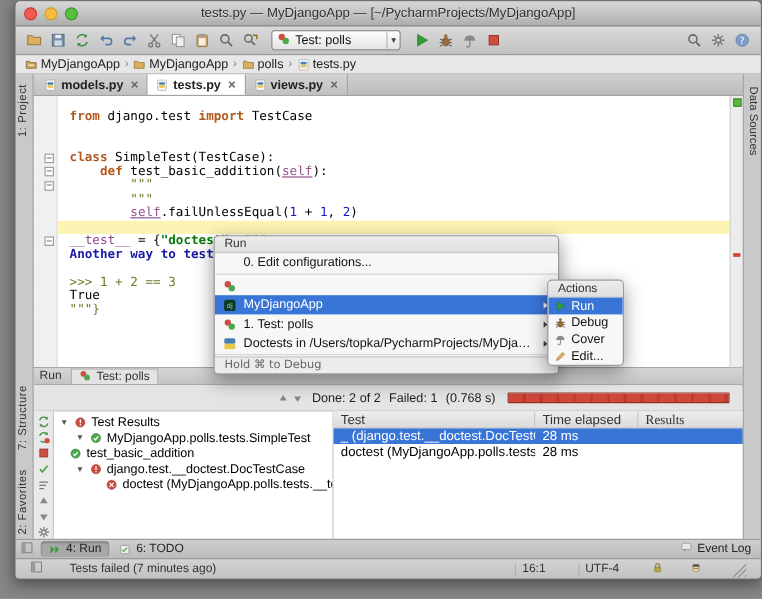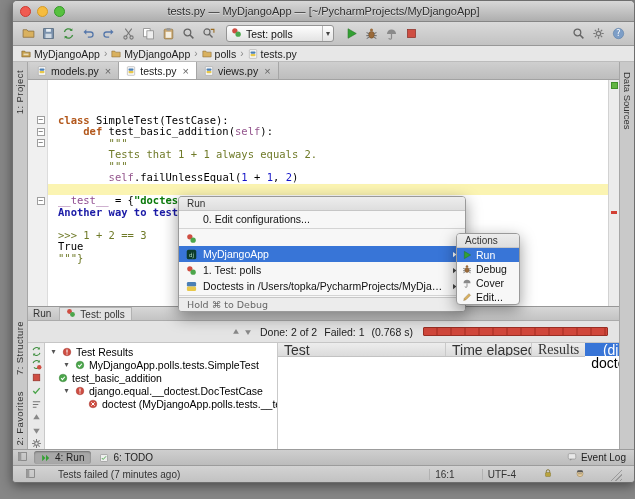--- a/index.html
+++ b/index.html
@@ -46,21 +46,21 @@
   .main{flex:1;display:flex;min-height:0;}
   .sidebar-l{width:15px;flex:0 0 15px;background:#c9c9c9;border-right:1px solid #a7a7a7;position:relative;}
   .sidebar-r{width:15px;flex:0 0 15px;background:#c9c9c9;border-left:1px solid #a7a7a7;position:relative;}
   .vlabel{writing-mode:vertical-rl;transform:rotate(180deg);font-size:9.5px;color:#333;letter-spacing:.4px;white-space:nowrap;}
   .vtop{position:absolute;top:8px;left:1px;}
   .vgroup-bottom{position:absolute;bottom:4px;left:1px;display:flex;flex-direction:column;gap:16px;align-items:center;}
   .vlabel-r{writing-mode:vertical-rl;font-size:9.5px;color:#333;position:absolute;top:10px;left:2px;white-space:nowrap;}
   .center{flex:1;display:flex;flex-direction:column;min-width:0;}
   
   .tabs{height:18px;flex:0 0 18px;background:linear-gradient(#cfcfcf,#bdbdbd);
-    border-bottom:1px solid #a2a2a2;display:flex;align-items:flex-end;padding-left:2px;}
+    border-bottom:1px solid #a2a2a2;display:flex;align-items:flex-end;padding-left:2px;font-weight:bold;}
   .tab{display:flex;align-items:center;gap:4px;height:17px;padding:0 7px;font-size:10.5px;color:#222;
     border-right:1px solid #a6a6a6;background:linear-gradient(#d3d3d3,#c1c1c1);}
   .tab.active{background:#ffffff;}
   .tab-close{color:#666;font-size:11px;line-height:10px;margin-left:2px;}
   
   .editor{flex:1;background:#fff;display:flex;min-height:0;
     font-family:"DejaVu Sans Mono","Liberation Mono",monospace;font-size:10.5px;}
   .ed-lines{flex:1;display:flex;flex-direction:column;overflow:hidden;min-width:0;}
   .line{display:flex;height:11.5px;flex:0 0 11.5px;line-height:11.5px;white-space:pre;}
   .line .gut{width:20px;flex:0 0 20px;background:#f0f0f0;border-right:1px solid #dcdcdc;
@@ -68,21 +68,21 @@
   .line .code{flex:1;padding-left:10px;min-width:0;overflow:hidden;}
   .line.hl .code{background:#fbf4b2;}
   .line.fill{flex:1 1 auto;height:auto;}
   .fold{width:8px;height:8px;border:1px solid #9e9e9e;background:#fff;font-size:8px;line-height:6px;
     text-align:center;color:#555;font-family:"DejaVu Sans Mono",monospace;}
   .t-kw{color:#b3581c;font-weight:bold;}
   .t-plain{color:#000;}
   .t-doc{color:#6f7a28;}
   .t-str{color:#0a7a0a;font-weight:bold;}
   .t-docblue{color:#1a1aa6;font-weight:bold;}
-  .t-self{color:#94558d;}
+  .t-self{color:#94558d;text-decoration:underline;}
   .t-num{color:#1414c8;}
   .t-dunder{color:#8f4b8f;font-weight:normal;}
   .ed-stripe{width:11px;flex:0 0 11px;background:#ececec;border-left:1px solid #d2d2d2;position:relative;}
   .insp{position:absolute;top:2px;left:1.5px;width:7px;height:7px;background:#62b543;border:1px solid #3f8f2a;}
   .stripe-mark{position:absolute;top:58%;left:2px;width:6px;height:3px;background:#d23f34;}
   
   .runpanel{flex:0 0 143px;display:flex;flex-direction:column;border-top:1px solid #979797;background:#e9e9e9;min-height:0;}
   .rp-header{height:14px;flex:0 0 14px;background:linear-gradient(#d7d7d7,#c3c3c3);border-bottom:1px solid #ababab;
     display:flex;align-items:center;padding:0 5px;font-size:10px;color:#333;gap:8px;}
   .rp-tab{display:flex;align-items:center;gap:4px;padding:0 6px;height:13px;background:#e3e3e3;
@@ -94,21 +94,21 @@
   .rp-progress{flex:1;height:9px;margin:0 3px;border:1px solid #992e24;border-radius:1px;
     background:repeating-linear-gradient(90deg,#d0473b 0 12px,#ba392d 12px 14px);}
   .rp-content{flex:1;display:flex;min-height:0;background:#fff;}
   .rp-tools{flex:0 0 17px;background:#e9e9e9;border-right:1px solid #c9c9c9;display:flex;flex-direction:column;
     align-items:center;padding-top:3px;gap:2px;}
   .rpt{width:14px;height:12px;display:flex;align-items:center;justify-content:center;}
   .rp-tree{flex:0 0 232px;overflow:hidden;font-size:10.5px;padding-top:2px;}
   .tr-row{display:flex;align-items:center;gap:4px;height:13px;white-space:nowrap;overflow:hidden;}
   .tr-ex{width:9px;flex:0 0 9px;font-size:8px;color:#555;text-align:center;}
   .rp-split{width:1px;flex:0 0 1px;background:#c9c9c9;}
-  .rp-table{flex:1;display:flex;flex-direction:row;font-size:14px;min-width:0;}
+  .rp-table{flex:1;display:flex;flex-direction:column;font-size:11px;min-width:0;}
   .rp-thead{display:flex;height:14px;flex:0 0 14px;background:linear-gradient(#ededed,#dbdbdb);border-bottom:1px solid #c2c2c2;}
   .th{padding:0 6px;color:#333;border-right:1px solid #c9c9c9;display:flex;align-items:center;white-space:nowrap;overflow:hidden;}
   .col0{flex:0 0 168px;}
   .col1{flex:0 0 86px;}
   .col2{flex:1;min-width:0;border-right:none;font-family:Liberation Serif, serif;}
   .trow{display:flex;height:13px;flex:0 0 13px;align-items:center;}
   .td{padding:0 6px;white-space:nowrap;overflow:hidden;display:flex;align-items:center;height:100%;}
   .trow.sel{background:#3875d7;color:#fff;}
   .td.fail{color:#c0392b;}
   
@@ -368,26 +368,26 @@
               </svg>
             </span>
             <span class="tab-label">views.py</span>
             <span class="tab-close">×</span>
           </div>
         </div>
 
       <div class="editor">
         <div id="ed-lines" class="ed-lines">
             <div class="line"><span class="gut"></span><span class="code"></span></div>
+            <div class="line"><span class="gut"></span><span class="code"><span class="t-kw">from</span><span class="t-plain"> django.test </span><span class="t-kw">import</span><span class="t-plain"> TestCase</span></span></div>
             <div class="line"><span class="gut"></span><span class="code"></span></div>
             <div class="line"><span class="gut"></span><span class="code"></span></div>
             <div class="line"><span class="gut"><span class="fold">−</span></span><span class="code"><span class="t-kw">class</span><span class="t-plain"> SimpleTest(TestCase):</span></span></div>
             <div class="line"><span class="gut"><span class="fold">−</span></span><span class="code"><span class="t-plain">    </span><span class="t-kw">def</span><span class="t-plain"> test_basic_addition(</span><span class="t-self">self</span><span class="t-plain">):</span></span></div>
             <div class="line"><span class="gut"><span class="fold">−</span></span><span class="code"><span class="t-doc">        """</span></span></div>
-            <div class="line"><span class="gut"></span><span class="code"><span class="t-doc">        Tests that 1 + 1 always equals 2.</span></span></div>
             <div class="line"><span class="gut"></span><span class="code"><span class="t-doc">        """</span></span></div>
             <div class="line"><span class="gut"></span><span class="code"><span class="t-plain">        </span><span class="t-self">self</span><span class="t-plain">.failUnlessEqual(</span><span class="t-num">1</span><span class="t-plain"> + </span><span class="t-num">1</span><span class="t-plain">, </span><span class="t-num">2</span><span class="t-plain">)</span></span></div>
             <div class="line hl"><span class="gut"></span><span class="code"></span></div>
             <div class="line"><span class="gut"><span class="fold">−</span></span><span class="code"><span class="t-dunder">__test__</span><span class="t-plain"> = {</span><span class="t-str">"doctest"</span><span class="t-plain">: </span><span class="t-doc">"""</span></span></div>
             <div class="line"><span class="gut"></span><span class="code"><span class="t-docblue">Another way to test that 1 + 1 is equal to 2.</span></span></div>
             <div class="line"><span class="gut"></span><span class="code"></span></div>
             <div class="line"><span class="gut"></span><span class="code"><span class="t-doc">&gt;&gt;&gt; 1 + 2 == 3</span></span></div>
             <div class="line"><span class="gut"></span><span class="code"><span class="t-plain">True</span></span></div>
             <div class="line"><span class="gut"></span><span class="code"><span class="t-doc">"""}</span></span></div>
             <div class="line fill"><span class="gut"></span><span class="code"></span></div>
@@ -514,21 +514,21 @@
               </div>
               <div class="tr-row" style="padding-left: 17px;">
                 <span class="tr-ex">▾</span>
                 <span class="ic">
                   <svg viewBox="0 0 12 12" width="10" height="10">
                     <circle cx="6" cy="6" r="4.6" fill="#cf4e42" stroke="#962f27" stroke-width="0.5"></circle>
                     <rect x="5.35" y="3" width="1.3" height="3.8" fill="#fff"></rect>
                     <rect x="5.35" y="7.8" width="1.3" height="1.3" fill="#fff"></rect>
                   </svg>
                 </span>
-                <span class="tr-label">django.equal.__doctest.DocTestCase</span>
+                <span class="tr-label">django.test.__doctest.DocTestCase</span>
               </div>
               <div class="tr-row" style="padding-left: 30px;">
                 <span class="tr-ex"></span>
                 <span class="ic">
                   <svg viewBox="0 0 12 12" width="10" height="10">
                     <circle cx="6" cy="6" r="4.6" fill="#cf4e42" stroke="#962f27" stroke-width="0.5"></circle>
                     <path d="M4 4l4 4M8 4l-4 4" stroke="#fff" stroke-width="1.2"></path>
                   </svg>
                 </span>
                 <span class="tr-label">doctest (MyDjangoApp.polls.tests.__test__)</span>

